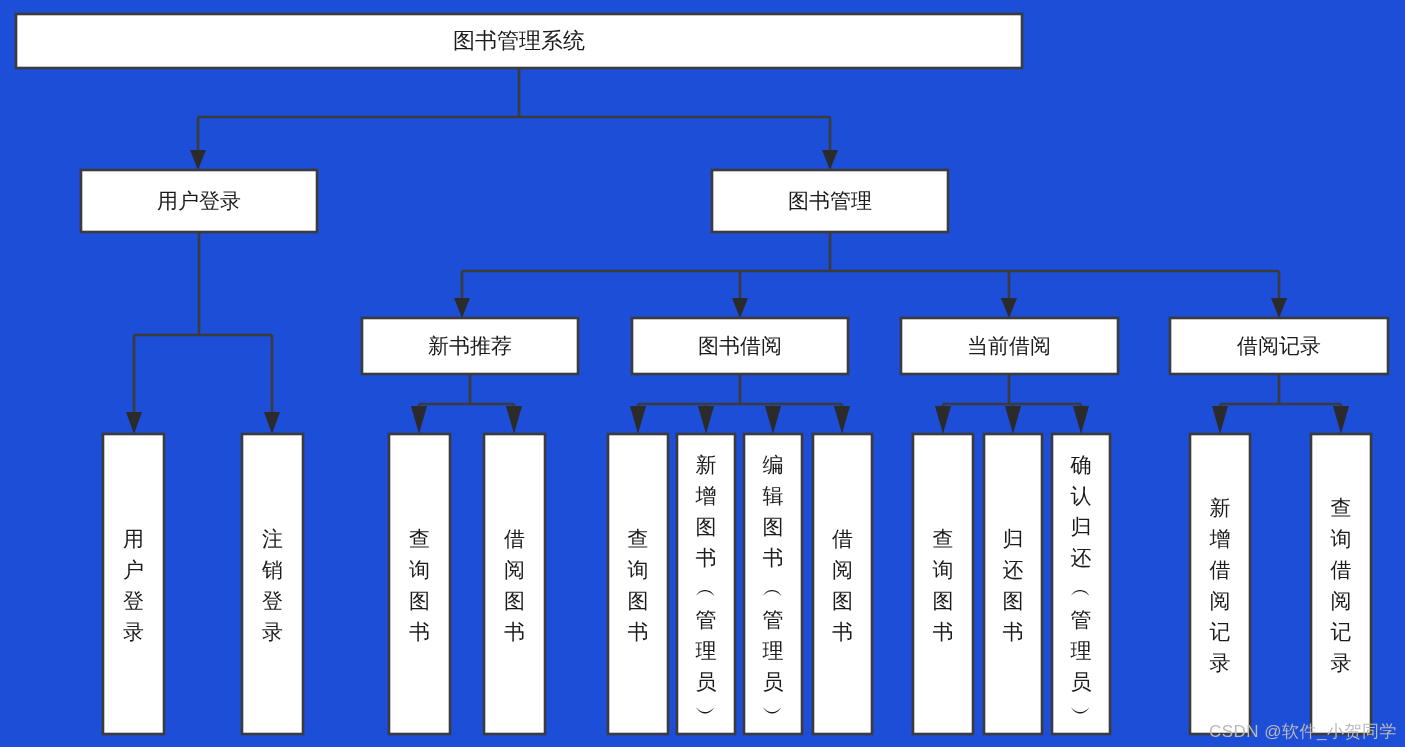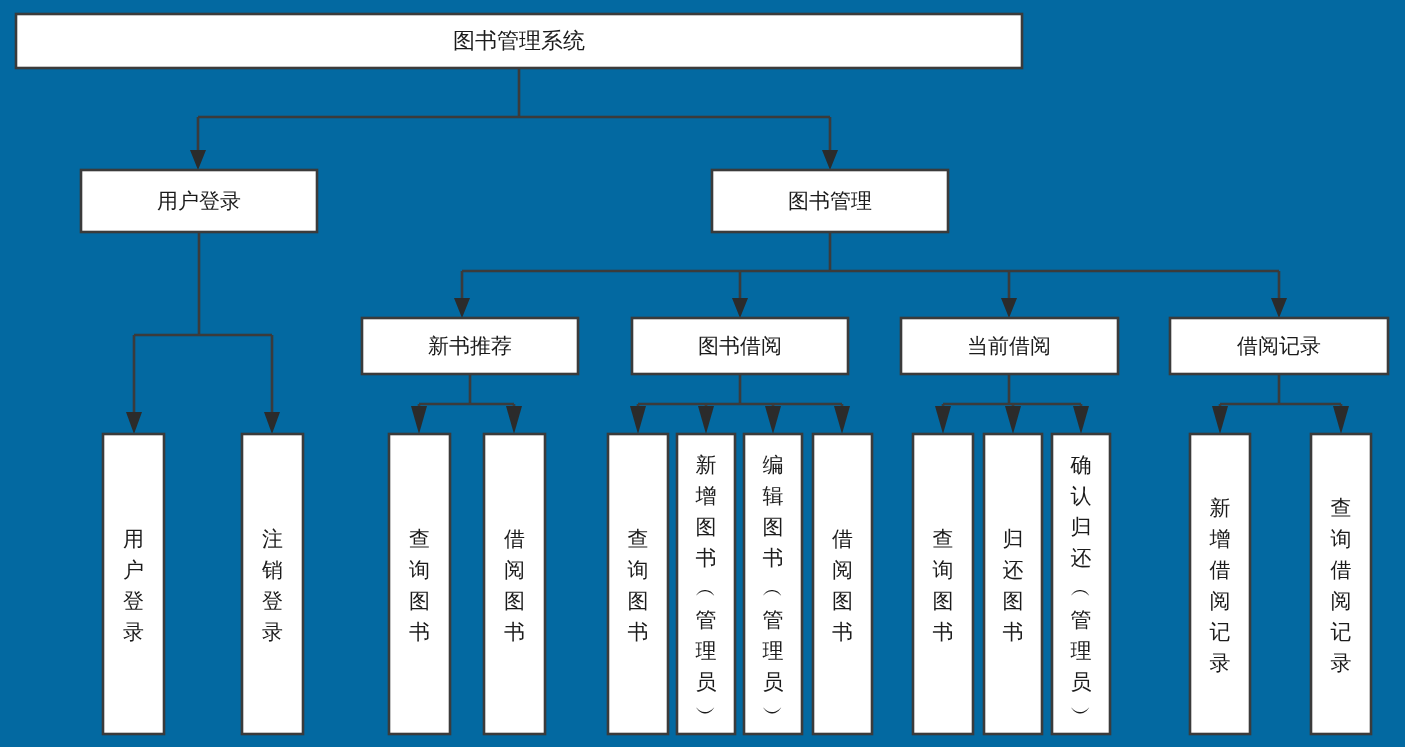--- a/index.html
+++ b/index.html
@@ -7,21 +7,21 @@
     padding: 0;
     background: #ffffff;
   }
   body {
     font-family: "Liberation Sans", "DejaVu Sans", sans-serif;
   }
   #diagram-root {
     position: relative;
     width: 1405px;
     height: 747px;
-    background: #0369a1;
+    background: #1d4ed8;
     overflow: hidden;
   }
   svg#tree-svg {
     position: absolute;
     left: 0;
     top: 0;
     width: 1405px;
     height: 747px;
     display: block;
   }
@@ -220,13 +220,14 @@
             <text class="vlabel" x="1220" y="515.18"><tspan x="1220">新</tspan><tspan x="1220" dy="31">增</tspan><tspan x="1220" dy="31">借</tspan><tspan x="1220" dy="31">阅</tspan><tspan x="1220" dy="31">记</tspan><tspan x="1220" dy="31">录</tspan></text>
           </g>
           <g>
             <rect class="node-box" x="1311" y="434" width="60" height="300"></rect>
             <text class="vlabel" x="1341" y="515.18"><tspan x="1341">查</tspan><tspan x="1341" dy="31">询</tspan><tspan x="1341" dy="31">借</tspan><tspan x="1341" dy="31">阅</tspan><tspan x="1341" dy="31">记</tspan><tspan x="1341" dy="31">录</tspan></text>
           </g>
         </g>
     </g>
   </svg>
 
+  <div class="watermark">CSDN @软件_小贺同学</div>
 </div>
 
 </body></html>

